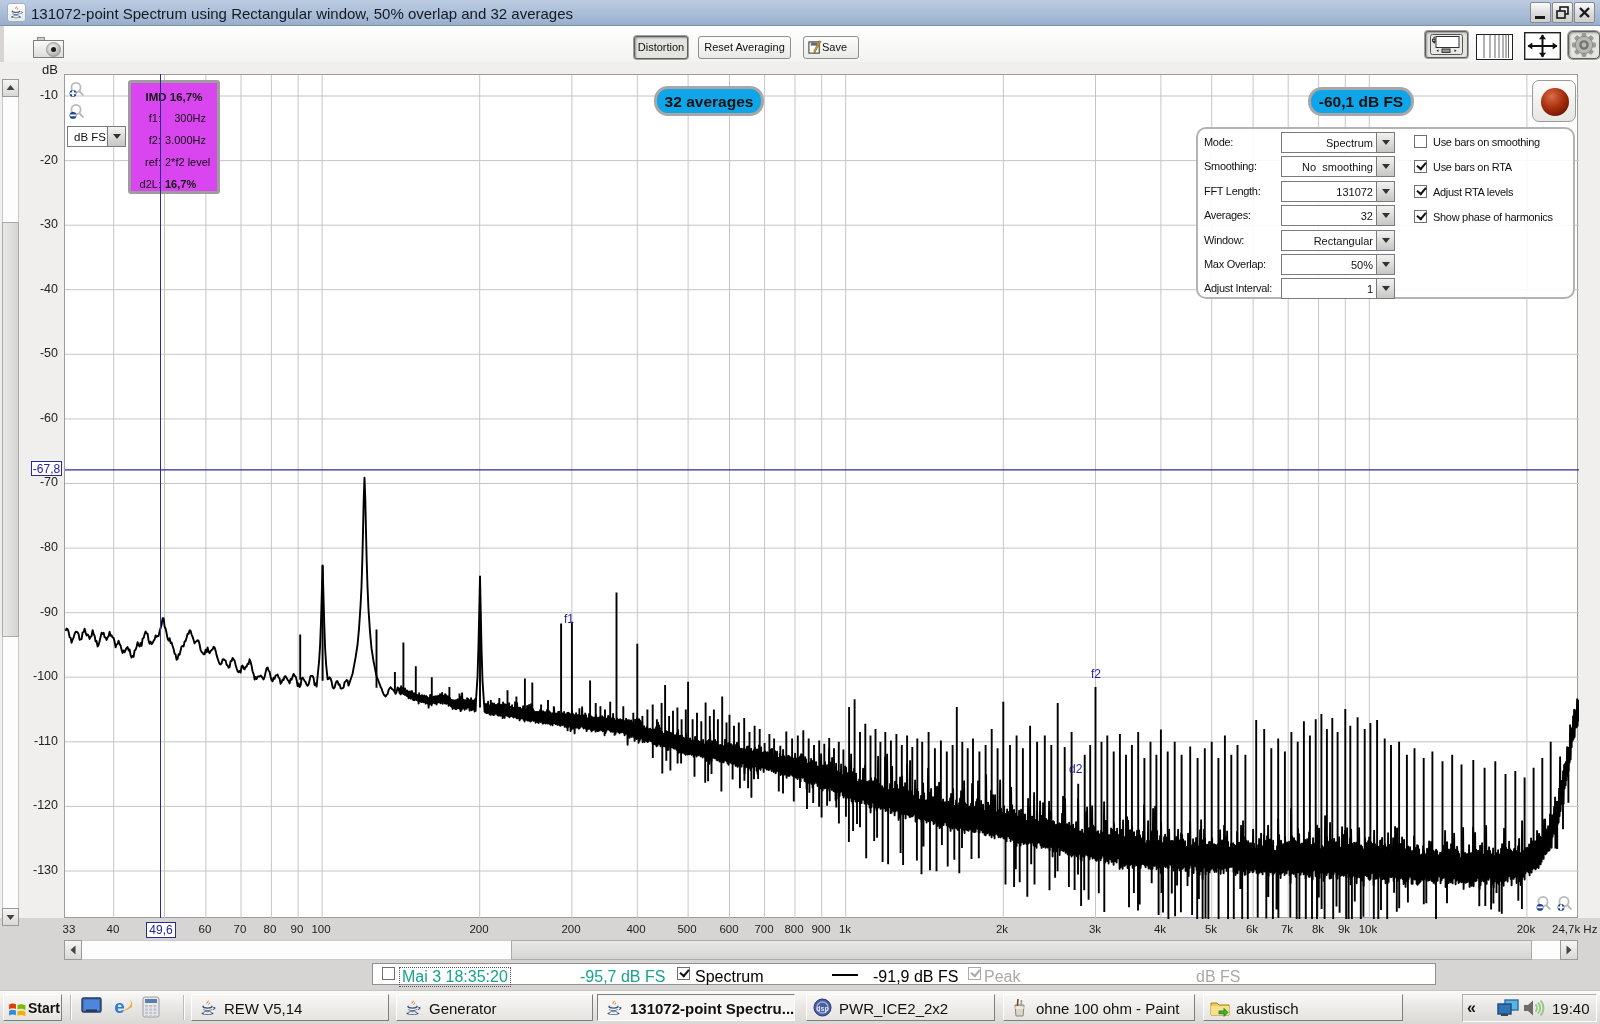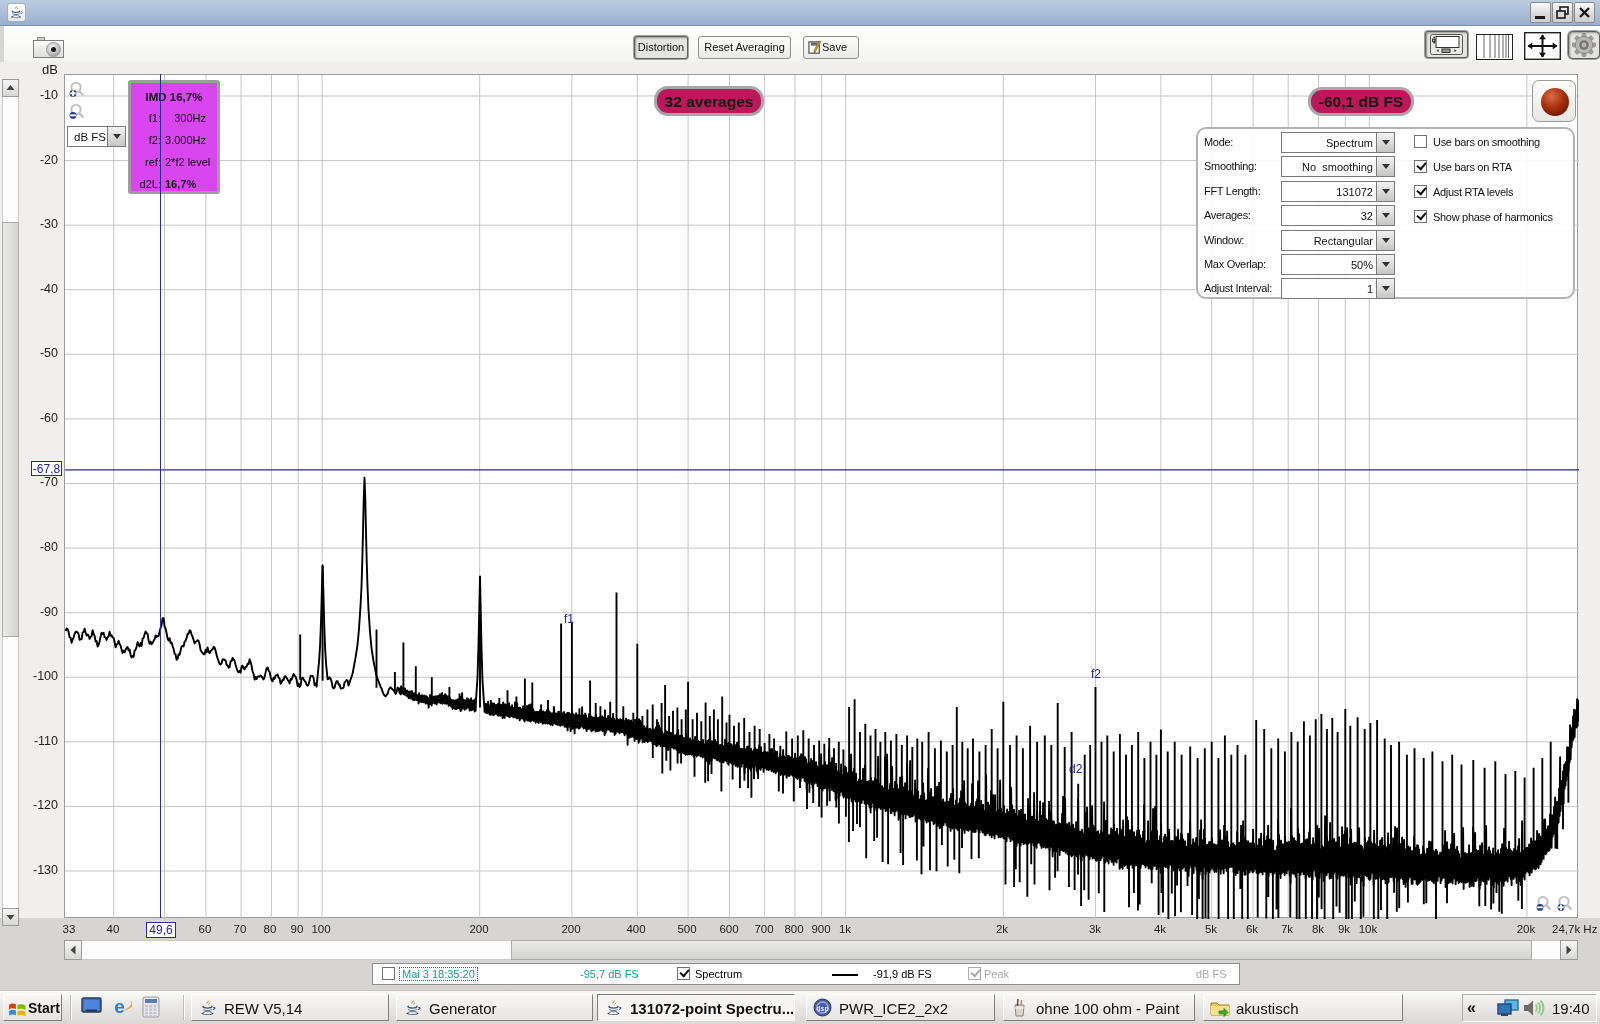--- a/index.html
+++ b/index.html
@@ -9,53 +9,54 @@
 #title .txt{position:absolute;left:31px;top:5px;font-size:15px;color:#141a22}
 #jicon{position:absolute;left:7px;top:3px;width:19px;height:19px;background:linear-gradient(#fdfdfd,#e8e8e8);border:1px solid #9eb0c6;border-radius:3px}
 .winbtn{position:absolute;top:2px;width:21px;height:21px;background:linear-gradient(#fbfbfb,#d9d9d9 60%,#cfcfcf);border:1px solid #8a8a8a;border-radius:2px}
 #toolbar{left:4px;top:26px;width:1600px;height:36px;background:linear-gradient(#ffffff,#f3f3f1)}
 .tbtn{position:absolute;top:10px;height:23px;background:linear-gradient(#fdfdfd,#e9e9e6);border:1px solid #8f8f8f;border-radius:3px;font-size:11px;color:#111;text-align:center;line-height:20px}
 .pressed{background:#e4e4e1;border:1px solid #5f5f5f;box-shadow:inset 1px 1px 2px rgba(0,0,0,.35),0 0 0 1px #9f9f9f}
 #chartzone{left:0;top:62px;width:1600px;height:856px;background:#f0efee}
 #plot{position:absolute;left:64px;top:74px;width:1514px;height:844px;background:#fff;border:1px solid #9c9c9c}
 .ylab{position:absolute;width:34px;left:24px;text-align:right;font-size:12.5px;color:#222}
 .xl{position:absolute;top:923px;width:40px;text-align:center;font-size:11.5px;color:#222}
-.pill{position:absolute;background:#be185d;border:3px solid #a7a7a7;border-radius:14px;color:#111;font-weight:bold;text-align:center}
+.pill{position:absolute;background:#0ea5e9;border:3px solid #a7a7a7;border-radius:14px;color:#111;font-weight:bold;text-align:center}
 .combo{position:absolute;height:21px;background:#fff;border:1px solid #7a7a7a;font-size:11px;color:#111}
 .combo .val{position:absolute;right:21px;top:4px;white-space:nowrap}
 .combo .arr{position:absolute;right:0;top:0;width:18px;height:100%;background:linear-gradient(#f2f2f2,#c6c6c5);border-left:1px solid #7a7a7a}
 .arr:after{content:"";position:absolute;left:4.5px;top:7px;border:4.5px solid transparent;border-top:5.5px solid #333}
 .cb{position:absolute;width:13px;height:13px;background:#fff;border:1px solid #707070}
 .cb.on:after{content:"";position:absolute;left:2px;top:1px;width:7px;height:4px;border-left:2px solid #111;border-bottom:2px solid #111;transform:rotate(-50deg)}
 .cb.gray{border-color:#aaa}
 .cb.gray:after{border-color:#aaa}
 .lbl{position:absolute;font-size:11px;letter-spacing:-0.3px;color:#111;white-space:nowrap}
 .sbtn{position:absolute;background:linear-gradient(#f6f6f6,#d8d8d6);border:1px solid #9a9a9a}
 .thumb{position:absolute;background:linear-gradient(90deg,#e9e9e8,#d4d4d2);border:1px solid #aaa}
 .hthumb{position:absolute;background:linear-gradient(#e9e9e8,#d4d4d2);border:1px solid #aaa}
-#legend{position:absolute;left:372px;top:963px;width:868px;height:22px;background:#fff;border:1px solid #8f8f8f;font-size:11px}
+#legend{position:absolute;left:372px;top:963px;width:1064px;height:22px;background:#fff;border:1px solid #8f8f8f;font-size:16px}
 #taskbar{left:0;top:990px;width:1600px;height:34px;background:linear-gradient(#fafaf9 0%,#ebeae8 40%,#d9d8d5 100%);border-top:1px solid #c6c5c3}
 .task{position:absolute;top:3px;height:27px;background:linear-gradient(#f8f7f6,#e5e4e1);border:1px solid;border-color:#fdfdfd #7e7e7e #7e7e7e #fdfdfd;font-size:15px;color:#111;white-space:nowrap;overflow:hidden}
 .task.active{border-color:#7e7e7e #fdfdfd #fdfdfd #7e7e7e;background:#f6f5f4;font-weight:bold}
 .task .ti{position:absolute;left:6px;top:3px;width:20px;height:20px}
 .task .tt{position:absolute;left:32px;top:5px}
 .qsep{position:absolute;top:4px;width:2px;height:25px;border-left:1px solid #bdbcba;border-right:1px solid #fdfdfd}
 </style></head>
 <body>
 <div id="screen">
     <div class="abs" id="title">
       <div id="jicon"><svg width="16" height="16" viewBox="0 0 20 20">
 <path d="M10.3 1.5c2 1.6-2.6 3-1 4.8.3-1.3 3.3-2.2 1-4.8z" fill="#e07318"></path>
 <path d="M12.3 3.6c.9 1.5-2.2 2.3-1.2 3.9.2-1 2.6-1.8 1.2-3.9z" fill="#e07318"></path>
 <path d="M4.5 9.2c0 1.3 2.5 2.1 5.5 2.1s5.5-.8 5.5-2.1c0-.6-1-1.2-2.2-1.5.6.2.9.5.9.8 0 .8-1.9 1.4-4.2 1.4S5.8 9.3 5.8 8.5c0-.3.3-.6.8-.8-1.2.3-2.1.9-2.1 1.5z" fill="#31517a"></path>
 <path d="M15.8 9.7c1.2-.4 2.5-.2 2.6.7.1 1-1.3 1.9-3 2l.2-.8c.9-.1 1.7-.6 1.7-1 0-.3-.6-.6-1.5-.4z" fill="#31517a"></path>
 <path d="M4.9 11.5c.3 1.1 2.4 1.9 5.1 1.9s4.8-.8 5.1-1.9c-1.2.7-3 1-5.1 1s-3.9-.3-5.1-1z" fill="#31517a"></path>
 <path d="M5.4 13.5c.7.9 2.5 1.5 4.6 1.5s3.9-.6 4.6-1.5c-1.2.5-2.8.8-4.6.8s-3.4-.3-4.6-.8z" fill="#31517a"></path>
 <path d="M3.6 16.3c0 .8 2.9 1.5 6.4 1.5s6.4-.7 6.4-1.5c0-.5-1.3-1-3.1-1.2l-.4.7c1 .1 1.7.3 1.7.5 0 .4-2 .8-4.6.8s-4.6-.4-4.6-.8c0-.2.7-.4 1.6-.5l-.4-.7c-1.8.2-3 .7-3 1.2z" fill="#31517a"></path>
 </svg></div>
+      <div class="txt">131072-point Spectrum using Rectangular window, 50% overlap and 32 averages</div>
       <div class="winbtn" style="left:1530px"><svg width="19" height="19">
           <rect x="4" y="13" width="10" height="3" fill="#1a1a1a"></rect>
         </svg></div>
       <div class="winbtn" style="left:1552px"><svg width="19" height="19">
           <rect x="7" y="4" width="8" height="7" fill="none" stroke="#1a1a1a" stroke-width="1.6"></rect>
           <rect x="4" y="8" width="8" height="7" fill="#d9d9d9" stroke="#1a1a1a" stroke-width="1.6"></rect>
         </svg></div>
       <div class="winbtn" style="left:1574px"><svg width="19" height="19">
           <path d="M5 5 L14 14 M14 5 L5 14" stroke="#1a1a1a" stroke-width="2.4"></path>
         </svg></div>

